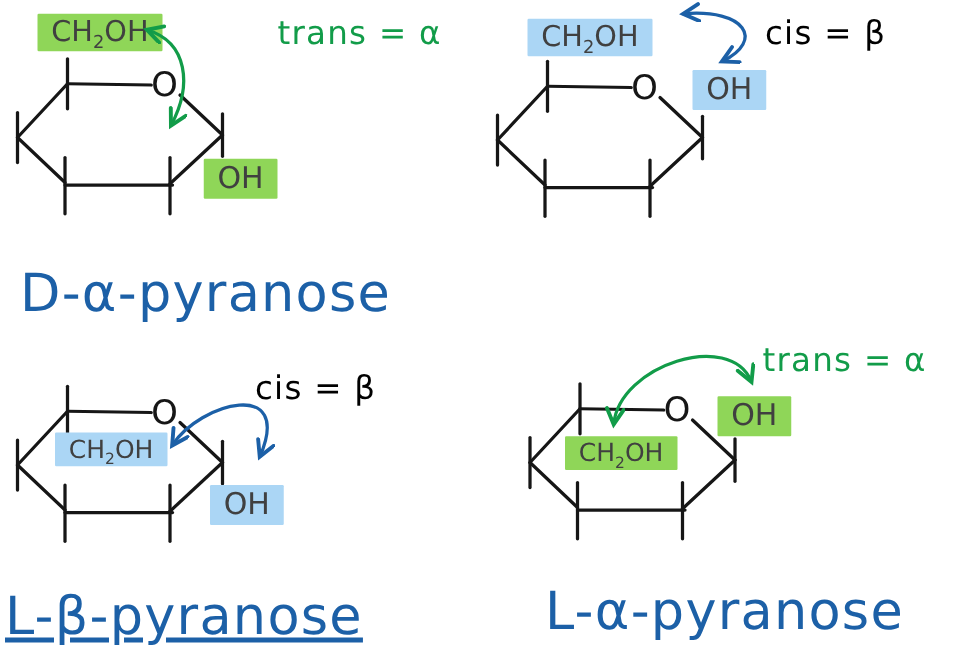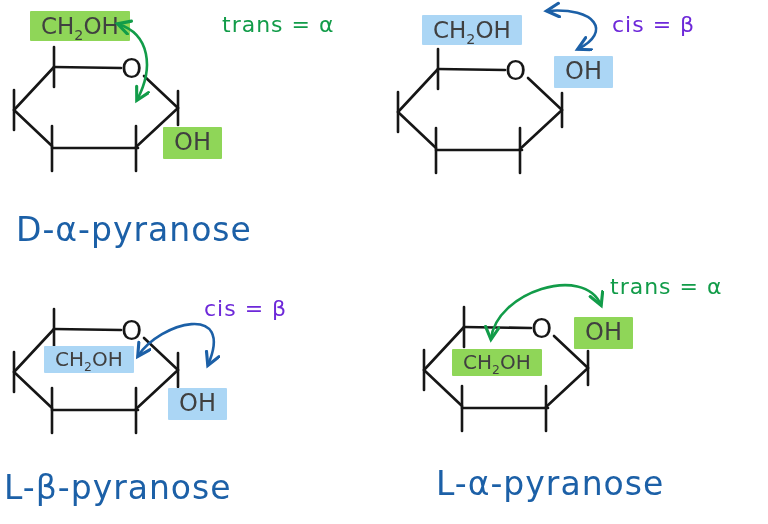--- a/index.html
+++ b/index.html
@@ -15,26 +15,26 @@
     font-weight:500;
   }
   .tag{
     position:absolute;color:#404040;line-height:1.15;padding:2px 11px;
     white-space:nowrap;border-radius:1px;
   }
   .tag.green{background:#8fd658;}
   .tag.blue{background:#abd6f5;}
   .tag sub{font-size:0.62em;line-height:0;}
   .annotation{
-    position:absolute;font-size:22px;white-space:nowrap;letter-spacing:1px;text-align:right;
+    position:absolute;font-size:26px;white-space:nowrap;letter-spacing:1px;text-align:right;
   }
   .ink-green{color:#129c49;}
-  .ink-blue{color:#6d28d9;}
+  .ink-blue{color:#000000;}
   .structure-name{
-    position:absolute;font-size:33px;color:#1c60a7;letter-spacing:1px;
+    position:absolute;font-size:42px;color:#1c60a7;letter-spacing:1px;
     white-space:nowrap;
   }
   .arrows{position:absolute;left:0;top:0;width:384px;height:262px;pointer-events:none;}
   .defs-holder{position:absolute;width:0;height:0;}
 </style>
 </head>
 <body>
 
 <svg class="defs-holder" aria-hidden="true">
   <defs>
@@ -122,21 +122,21 @@
     </g>
   </svg>
 </div>
     <span class="atom-o" style="left:121px;top:55px;">O</span>
     <span class="tag blue" style="left:44px;top:84px;font-size:20px;"><span>CH</span><sub>2</sub><span>OH</span></span>
     <span class="tag blue" style="left:168px;top:126px;font-size:24px;">OH</span>
     <svg class="arrows">
       <path d="M 138,94 C 160,60 235,40 208,103" fill="none" stroke="#1c60a7" stroke-width="2.6" stroke-linecap="round" marker-start="url(#ah-b)" marker-end="url(#ah-b)"></path>
     </svg>
     <div class="annotation ink-blue" style="left:204px;top:34px;">cis = β</div>
-    <div class="structure-name" style="left:4px;top:206px;">L-β-pyranose</div>
+    <div class="structure-name" style="left:4px;top:206px;text-decoration:underline;">L-β-pyranose</div>
   </section>
 
   <section class="panel" style="left:384px;top:262px;">
     <div class="ring-slot" style="left:30px;top:38px;">
   <svg width="200" height="140" viewBox="0 0 200 140">
     <g fill="none" stroke="#161616" stroke-width="2.6" stroke-linecap="round">
       <path d="M50,27 L117,28"></path>
       <path d="M140,36 L174,68"></path>
       <path d="M174,68 L132,107"></path>
       <path d="M48,108 L134,108"></path>

